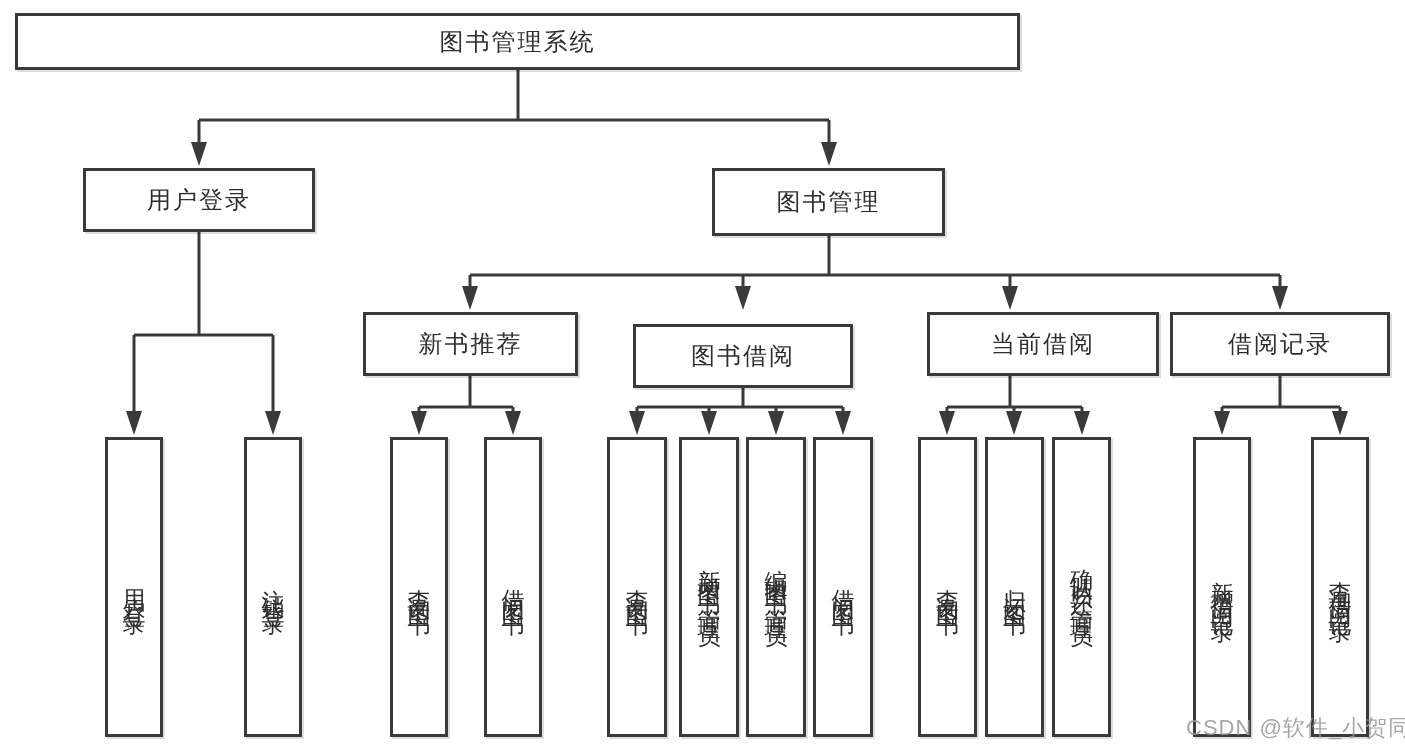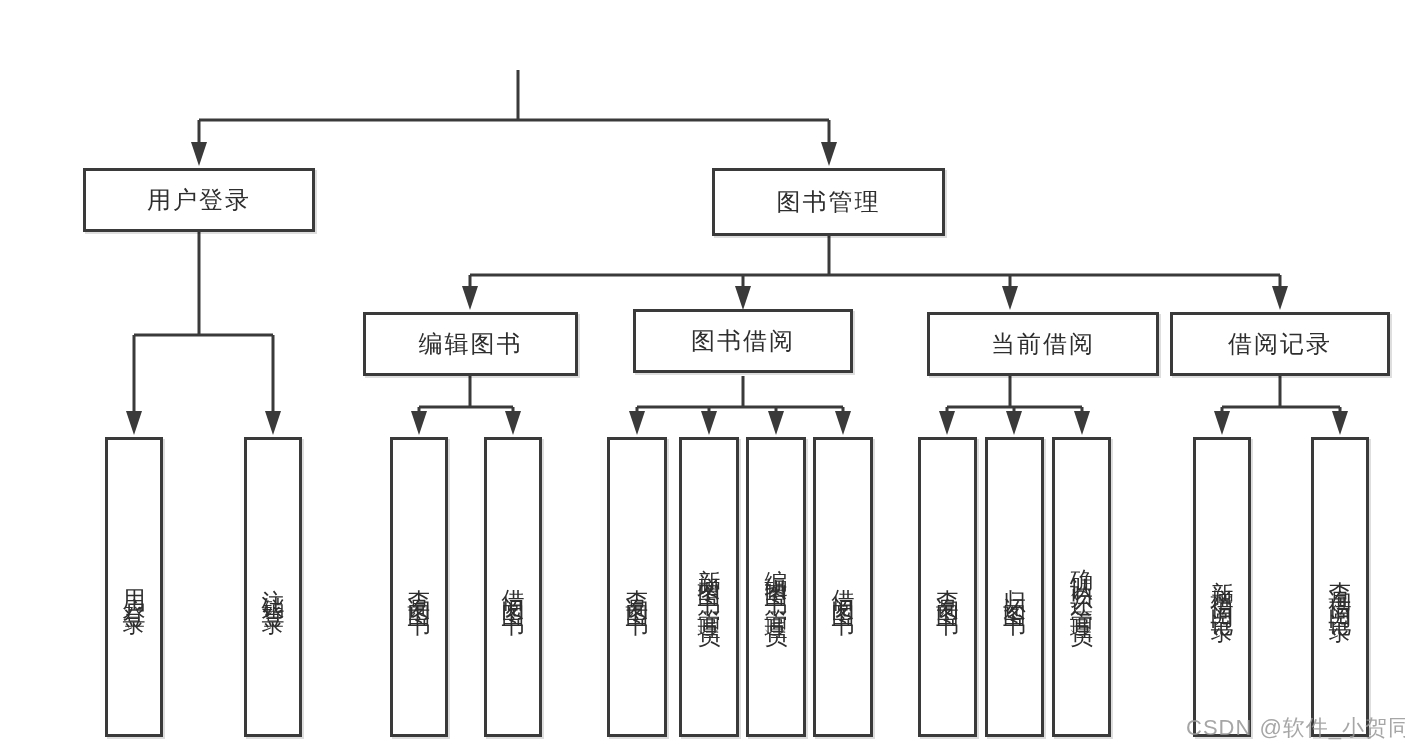--- a/index.html
+++ b/index.html
@@ -85,32 +85,35 @@
       <polygon points="1006,411 1022,411 1014,435"></polygon>
       <polygon points="1074,411 1090,411 1082,435"></polygon>
     </g>
     <g>
       <path d="M1280,376 V407 M1222,407 H1340 M1222,407 V415 M1340,407 V415"></path>
       <polygon points="1214,411 1230,411 1222,435"></polygon>
       <polygon points="1332,411 1348,411 1340,435"></polygon>
     </g>
   </svg>
 
+  <div class="box" style="left:15px; top:13px; width:1005px; height:57px">
+    <span class="h-label">图书管理系统</span>
+  </div>
 
   <div class="box" style="left:83px; top:168px; width:232px; height:64px">
     <span class="h-label">用户登录</span>
   </div>
   <div class="box" style="left:712px; top:168px; width:233px; height:68px">
     <span class="h-label">图书管理</span>
   </div>
 
   <div class="box" style="left:363px; top:312px; width:215px; height:64px">
-    <span class="h-label">编辑图书</span>
+    <span class="h-label">新书推荐</span>
   </div>
-  <div class="box" style="left:633px; top:309px; width:220px; height:64px">
+  <div class="box" style="left:633px; top:324px; width:220px; height:64px">
     <span class="h-label">图书借阅</span>
   </div>
   <div class="box" style="left:927px; top:312px; width:232px; height:64px">
     <span class="h-label">当前借阅</span>
   </div>
   <div class="box" style="left:1170px; top:312px; width:220px; height:64px">
     <span class="h-label">借阅记录</span>
   </div>
 
   <div class="box" style="left:105px; top:437px; width:58px; height:300px">

